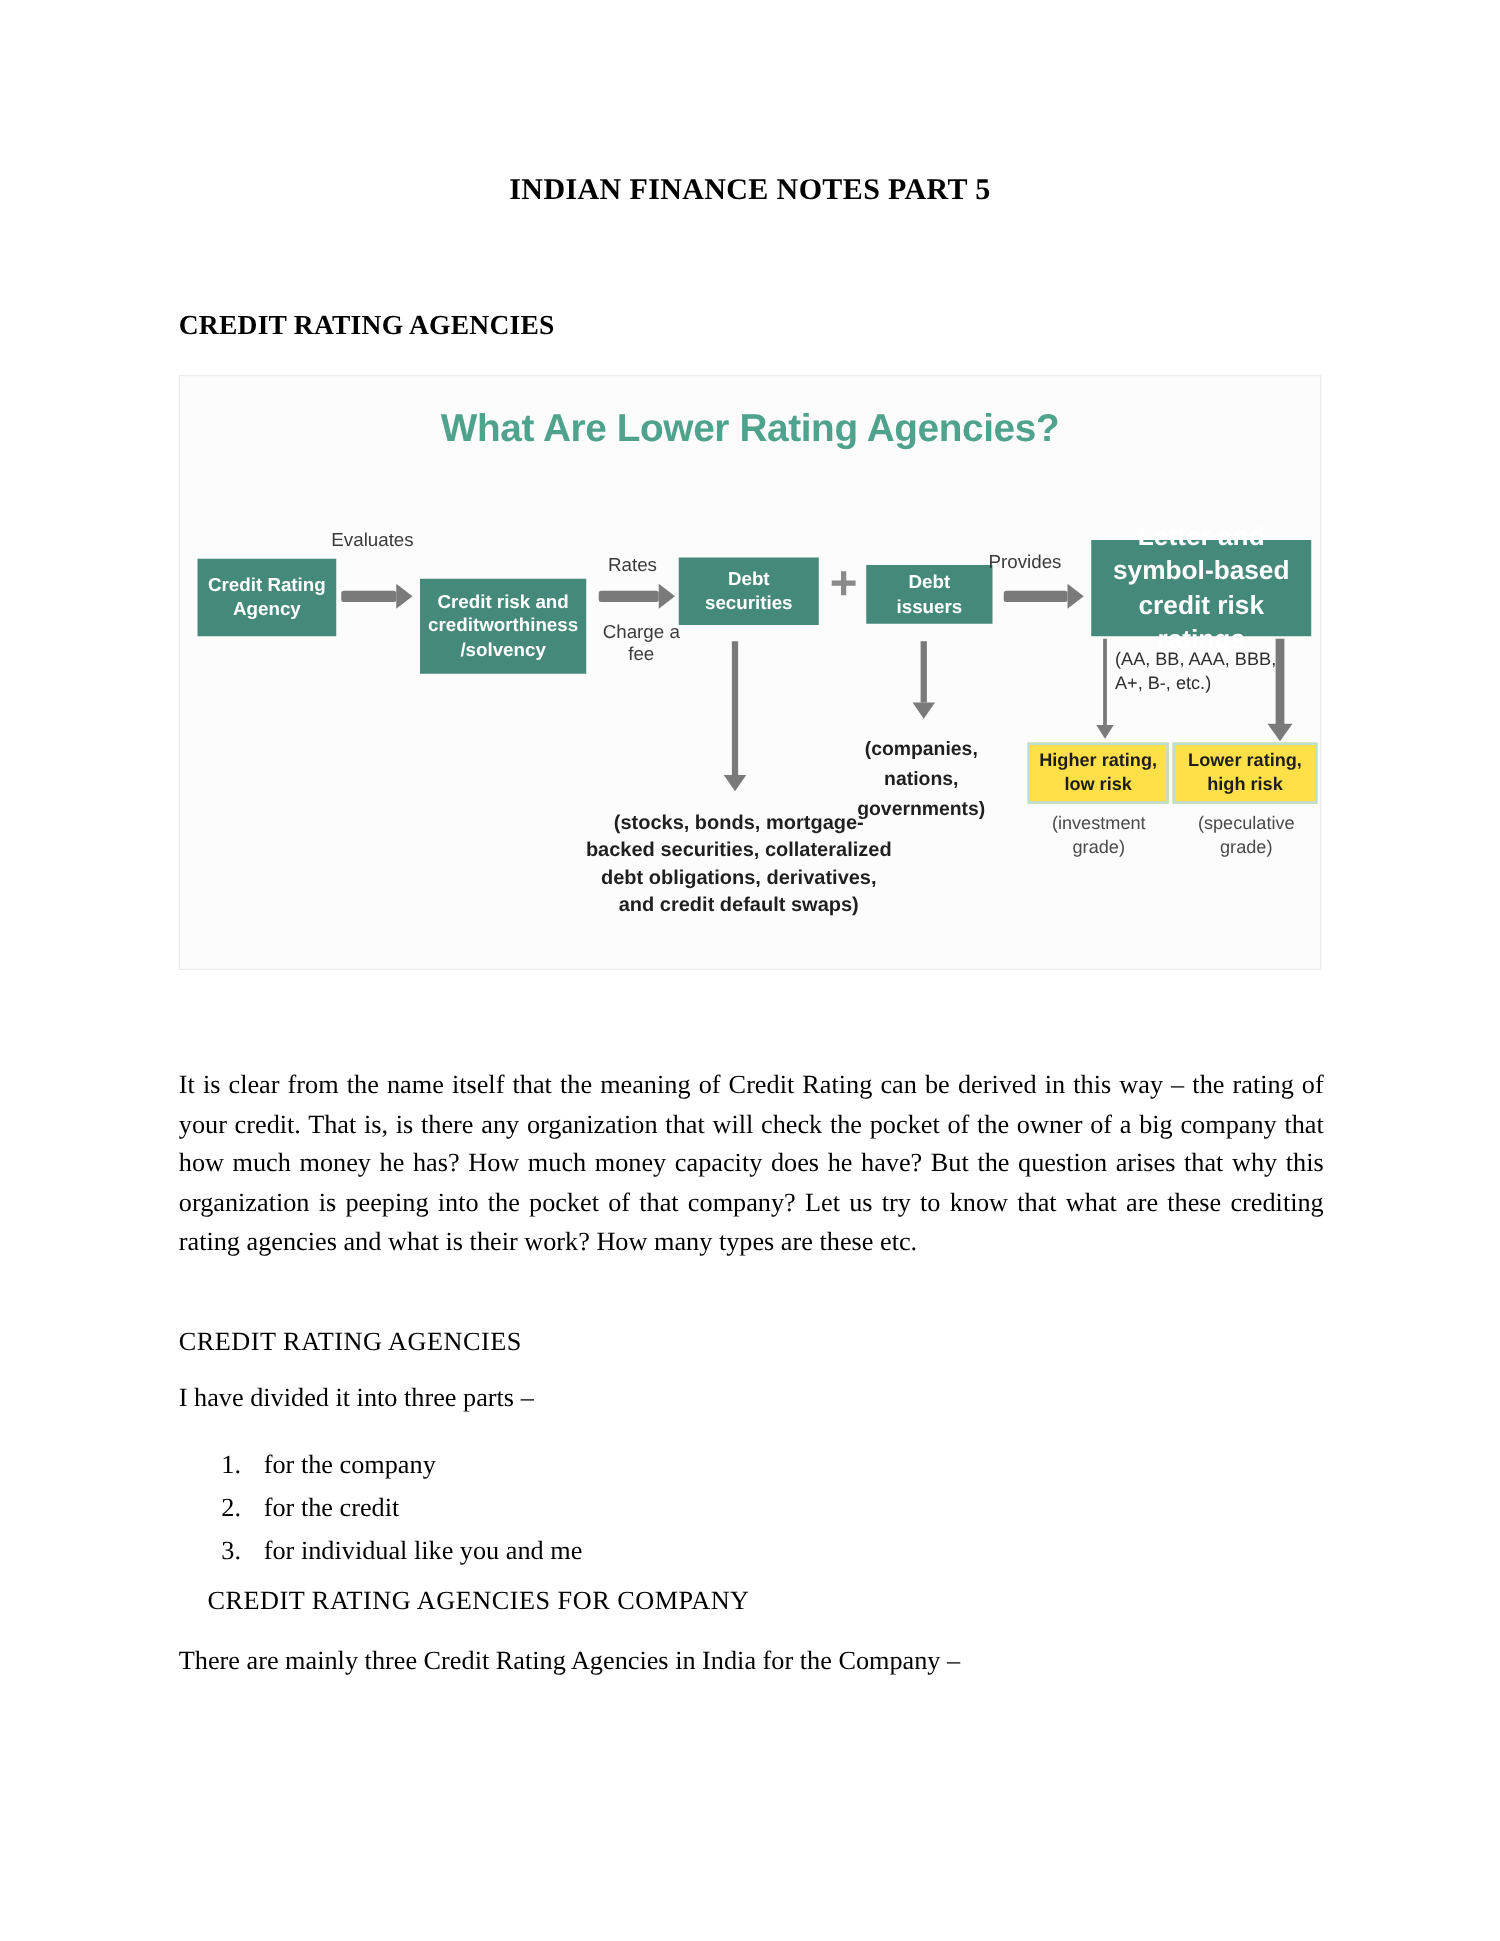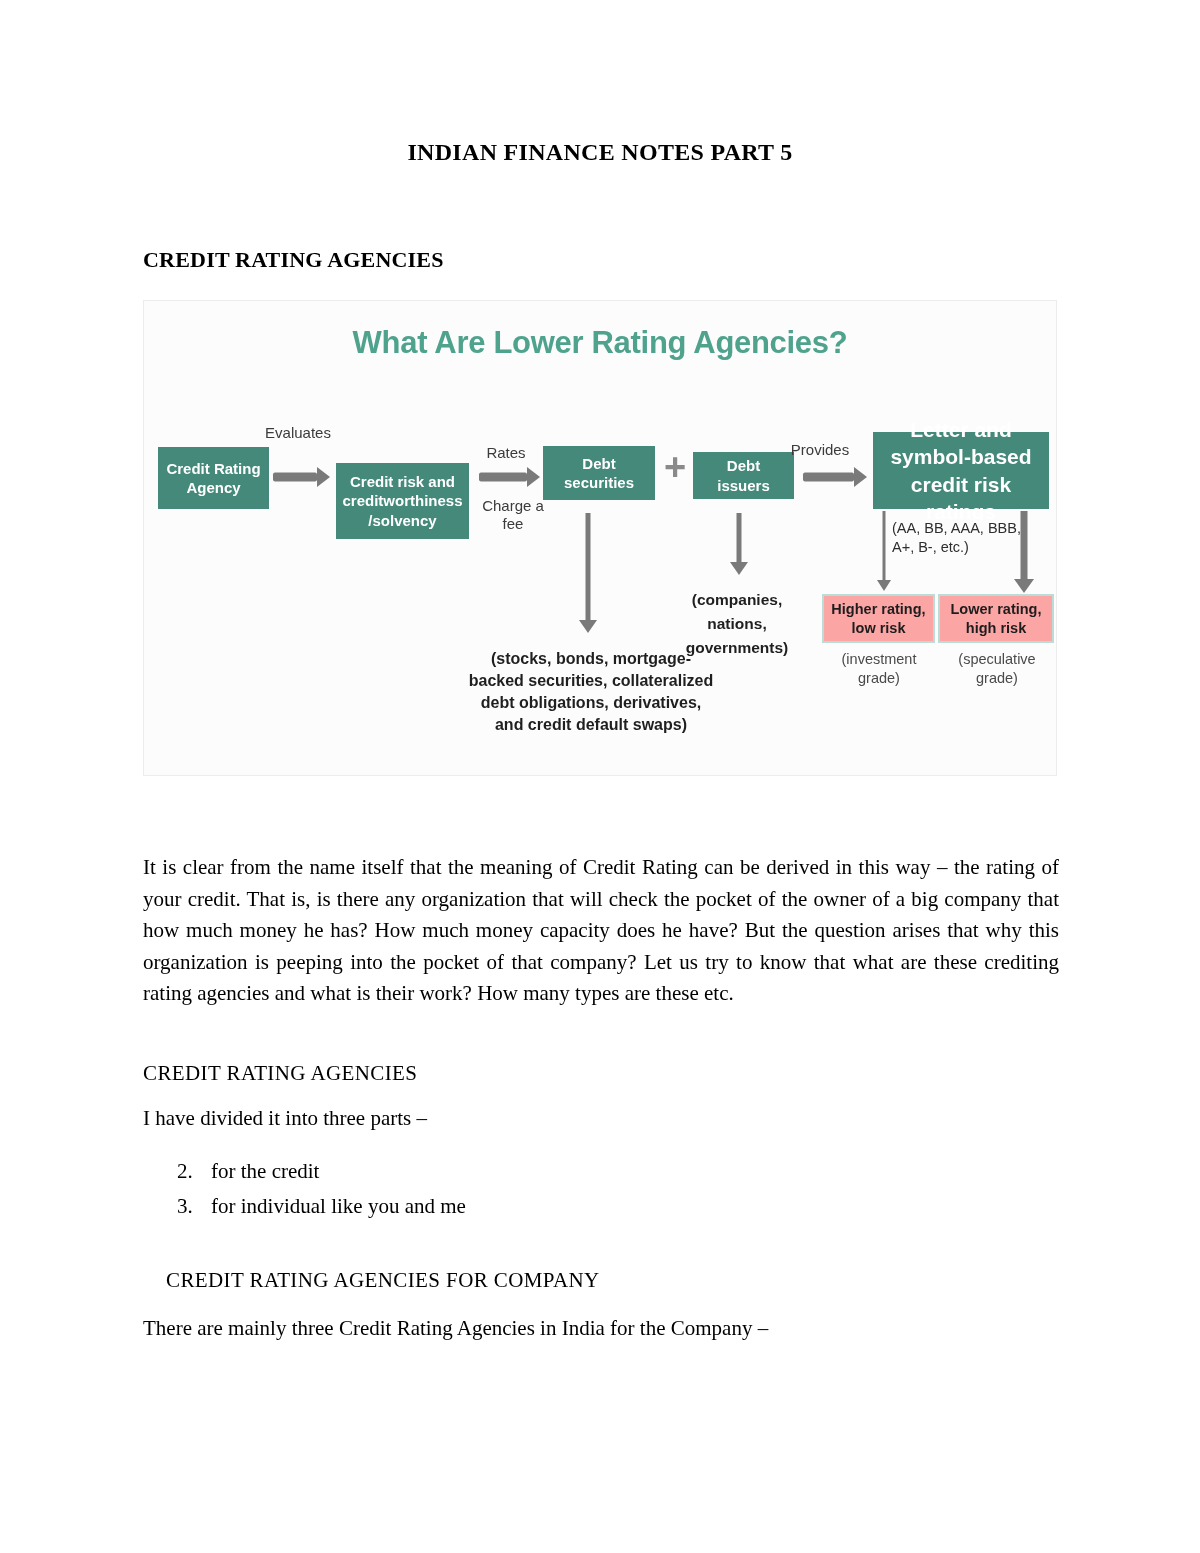--- a/index.html
+++ b/index.html
@@ -117,21 +117,21 @@
   .d-note-bold {
     position: absolute; text-align: center; font-weight: bold; color: #1f1f1f;
   }
   .note-issuers { left: 527px; top: 272px; width: 132px; font-size: 15.5px; line-height: 24px; margin-top: 15px; }
   .note-securities { left: 322px; top: 347px; width: 250px; font-size: 16px; line-height: 22px; }
   .note-ratings {
     position: absolute; left: 748px; top: 218px; width: 144px;
     text-align: left; font-size: 14.5px; line-height: 19px; color: #2e2e2e;
   }
   .ratebox {
-    position: absolute; top: 293px; height: 49px; background: #fca5a5;
+    position: absolute; top: 293px; height: 49px; background: #fde047;
     border: 2px solid #bcdcd8; color: #1d1d1d; font-weight: bold;
     font-size: 14.5px; line-height: 1.3; text-align: center;
     display: flex; align-items: center; justify-content: center; padding: 2px;
   }
   .ratebox.higher { left: 678px; width: 113px; }
   .ratebox.lower  { left: 794px; width: 116px; }
   .d-grade {
     position: absolute; top: 349px; text-align: center;
     font-size: 14.5px; line-height: 19px; color: #4a4a4a;
   }
@@ -210,20 +210,23 @@
   </div>
 
   <div class="para">It is clear from the name itself that the meaning of Credit Rating can be derived in this way – the rating of your credit. That is, is there any organization that will check the pocket of the owner of a big company that how much money he has? How much money capacity does he have? But the question arises that why this organization is peeping into the pocket of that company? Let us try to know that what are these crediting rating agencies and what is their work? How many types are these etc.</div>
 
   <div class="h3-sub h3-a">CREDIT RATING AGENCIES</div>
 
   <div class="line-intro">I have divided it into three parts –</div>
 
   <div class="num-list">
     <div class="row">
+      <span class="num">1.</span><span>for the company</span>
+    </div>
+    <div class="row">
       <span class="num">2.</span><span>for the credit</span>
     </div>
     <div class="row">
       <span class="num">3.</span><span>for individual like you and me</span>
     </div>
   </div>
 
   <div class="h3-sub h4-sub">CREDIT RATING AGENCIES FOR COMPANY</div>
 
   <div class="line-closing">There are mainly three Credit Rating Agencies in India for the Company –</div>

